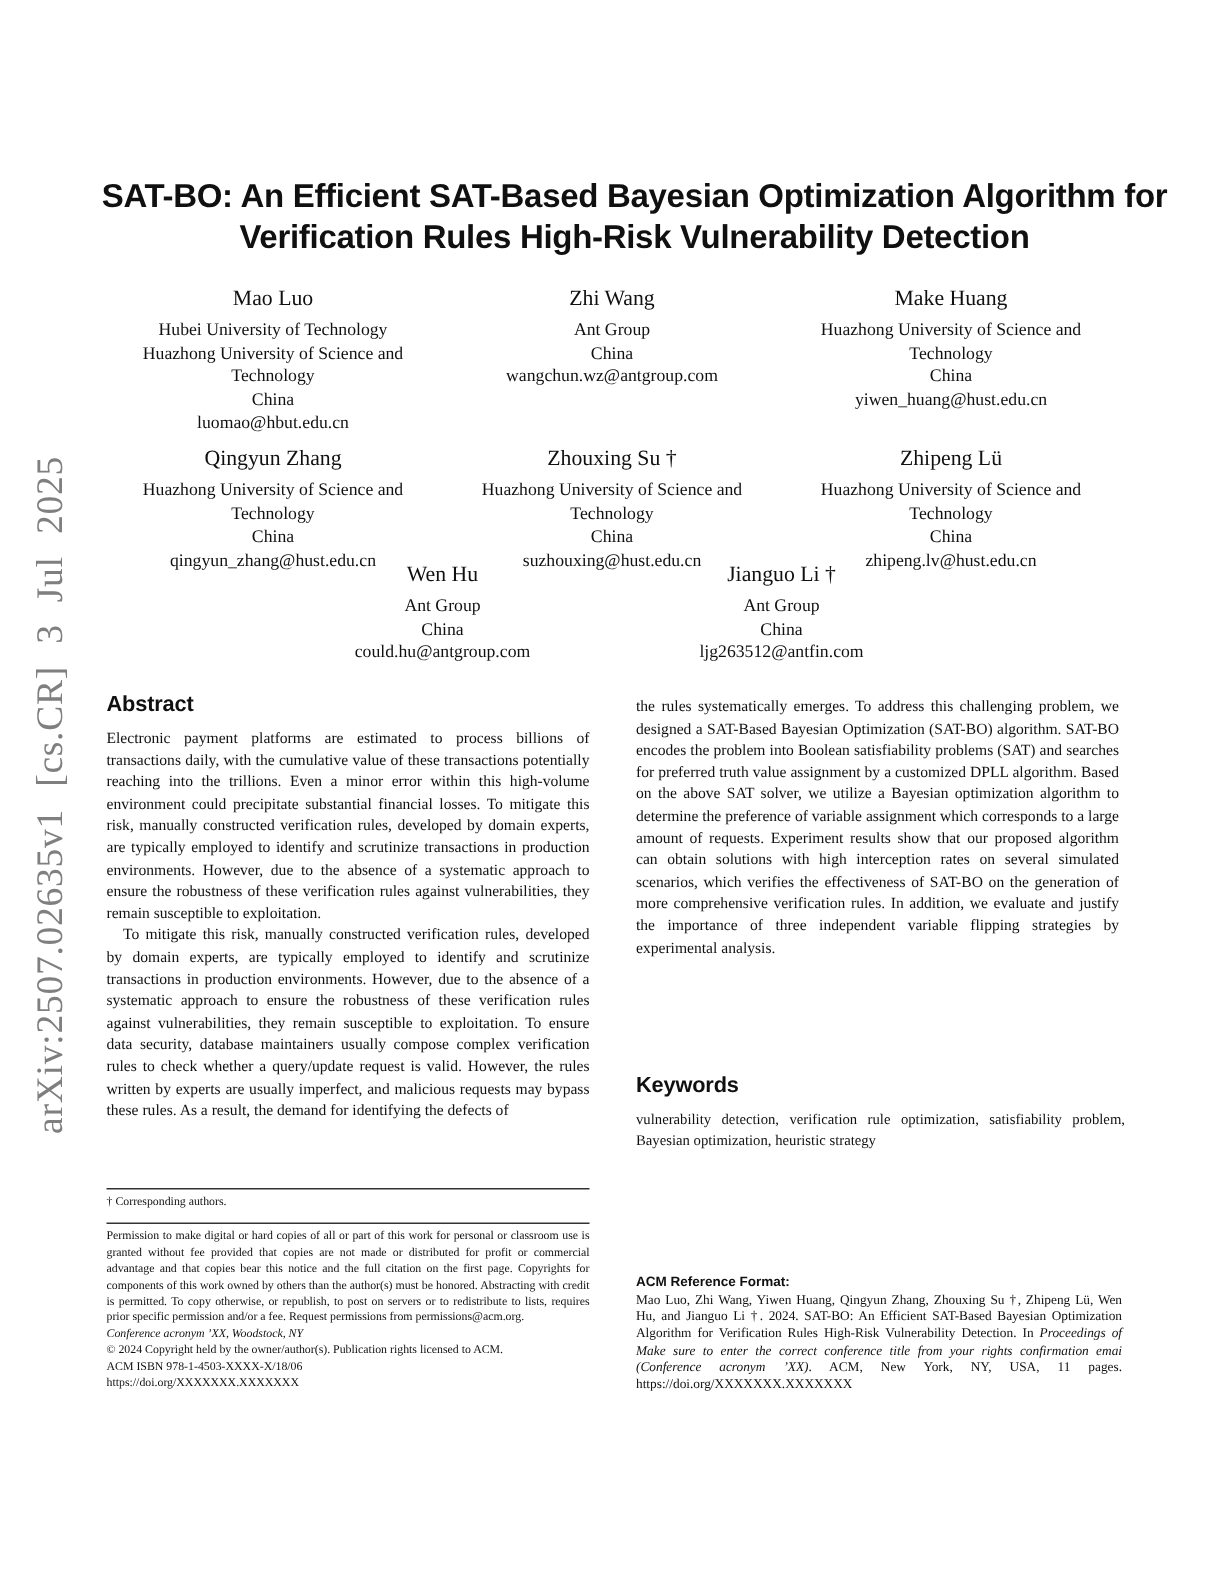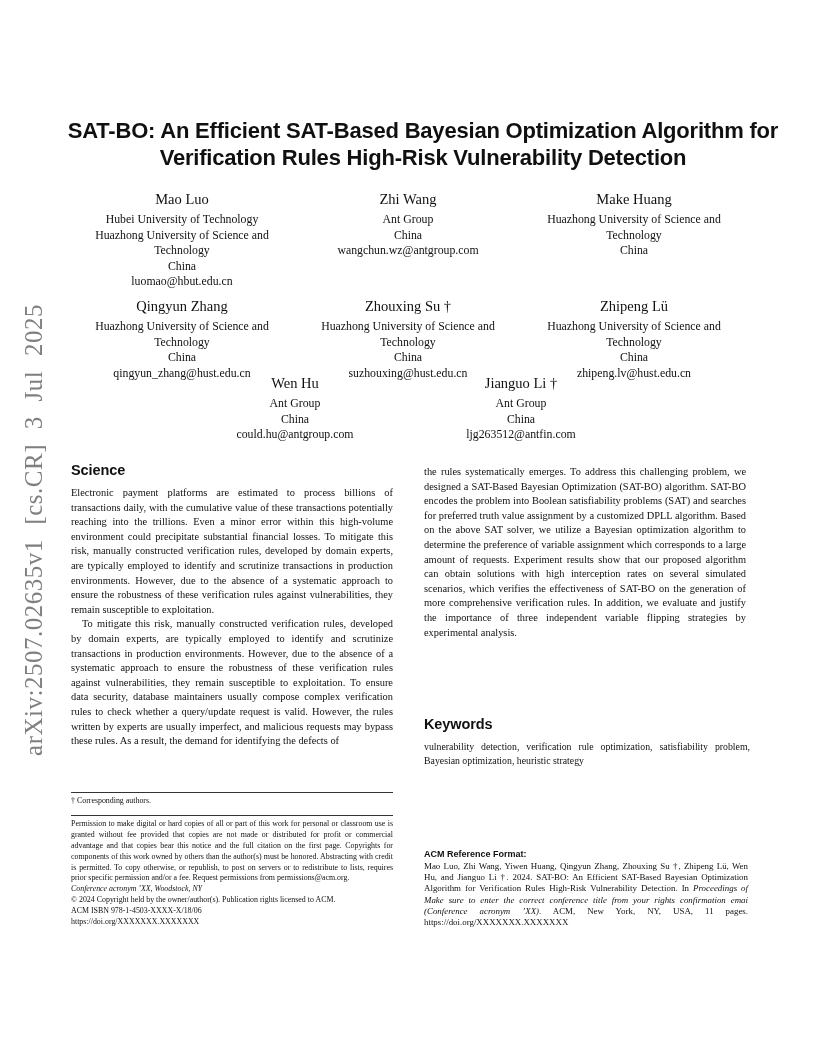--- a/index.html
+++ b/index.html
@@ -113,20 +113,21 @@
     <div class="author">
       <div class="author-name">Zhi Wang</div>
       <div class="author-line">Ant Group</div>
       <div class="author-line">China</div>
       <div class="author-line">wangchun.wz@antgroup.com</div>
     </div>
     <div class="author">
       <div class="author-name">Make Huang</div>
       <div class="author-line">Huazhong University of Science and Technology</div>
       <div class="author-line">China</div>
+      <div class="author-line">yiwen_huang@hust.edu.cn</div>
     </div>
   </div>
 
   <div class="authors-row row-2">
     <div class="author">
       <div class="author-name">Qingyun Zhang</div>
       <div class="author-line">Huazhong University of Science and Technology</div>
       <div class="author-line">China</div>
       <div class="author-line">qingyun_zhang@hust.edu.cn</div>
     </div>
@@ -153,21 +154,21 @@
     </div>
     <div class="author">
       <div class="author-name">Jianguo Li †</div>
       <div class="author-line">Ant Group</div>
       <div class="author-line">China</div>
       <div class="author-line">ljg263512@antfin.com</div>
     </div>
   </div>
 
   <div class="abstract-block">
-    <h2 class="section-heading">Science</h2>
+    <h2 class="section-heading">Abstract</h2>
     <p class="body-par">Electronic payment platforms are estimated to process billions of transactions daily, with the cumulative value of these transactions potentially reaching into the trillions. Even a minor error within this high-volume environment could precipitate substantial financial losses. To mitigate this risk, manually constructed verification rules, developed by domain experts, are typically employed to identify and scrutinize transactions in production environments. However, due to the absence of a systematic approach to ensure the robustness of these verification rules against vulnerabilities, they remain susceptible to exploitation.</p>
     <p class="body-par par-indent">To mitigate this risk, manually constructed verification rules, developed by domain experts, are typically employed to identify and scrutinize transactions in production environments. However, due to the absence of a systematic approach to ensure the robustness of these verification rules against vulnerabilities, they remain susceptible to exploitation. To ensure data security, database maintainers usually compose complex verification rules to check whether a query/update request is valid. However, the rules written by experts are usually imperfect, and malicious requests may bypass these rules. As a result, the demand for identifying the defects of</p>
   </div>
 
   <div class="right-col-text">
     <p class="body-par">the rules systematically emerges. To address this challenging problem, we designed a SAT-Based Bayesian Optimization (SAT-BO) algorithm. SAT-BO encodes the problem into Boolean satisfiability problems (SAT) and searches for preferred truth value assignment by a customized DPLL algorithm. Based on the above SAT solver, we utilize a Bayesian optimization algorithm to determine the preference of variable assignment which corresponds to a large amount of requests. Experiment results show that our proposed algorithm can obtain solutions with high interception rates on several simulated scenarios, which verifies the effectiveness of SAT-BO on the generation of more comprehensive verification rules. In addition, we evaluate and justify the importance of three independent variable flipping strategies by experimental analysis.</p>
   </div>
 
   <div class="keywords-block">
     <h2 class="section-heading">Keywords</h2>

